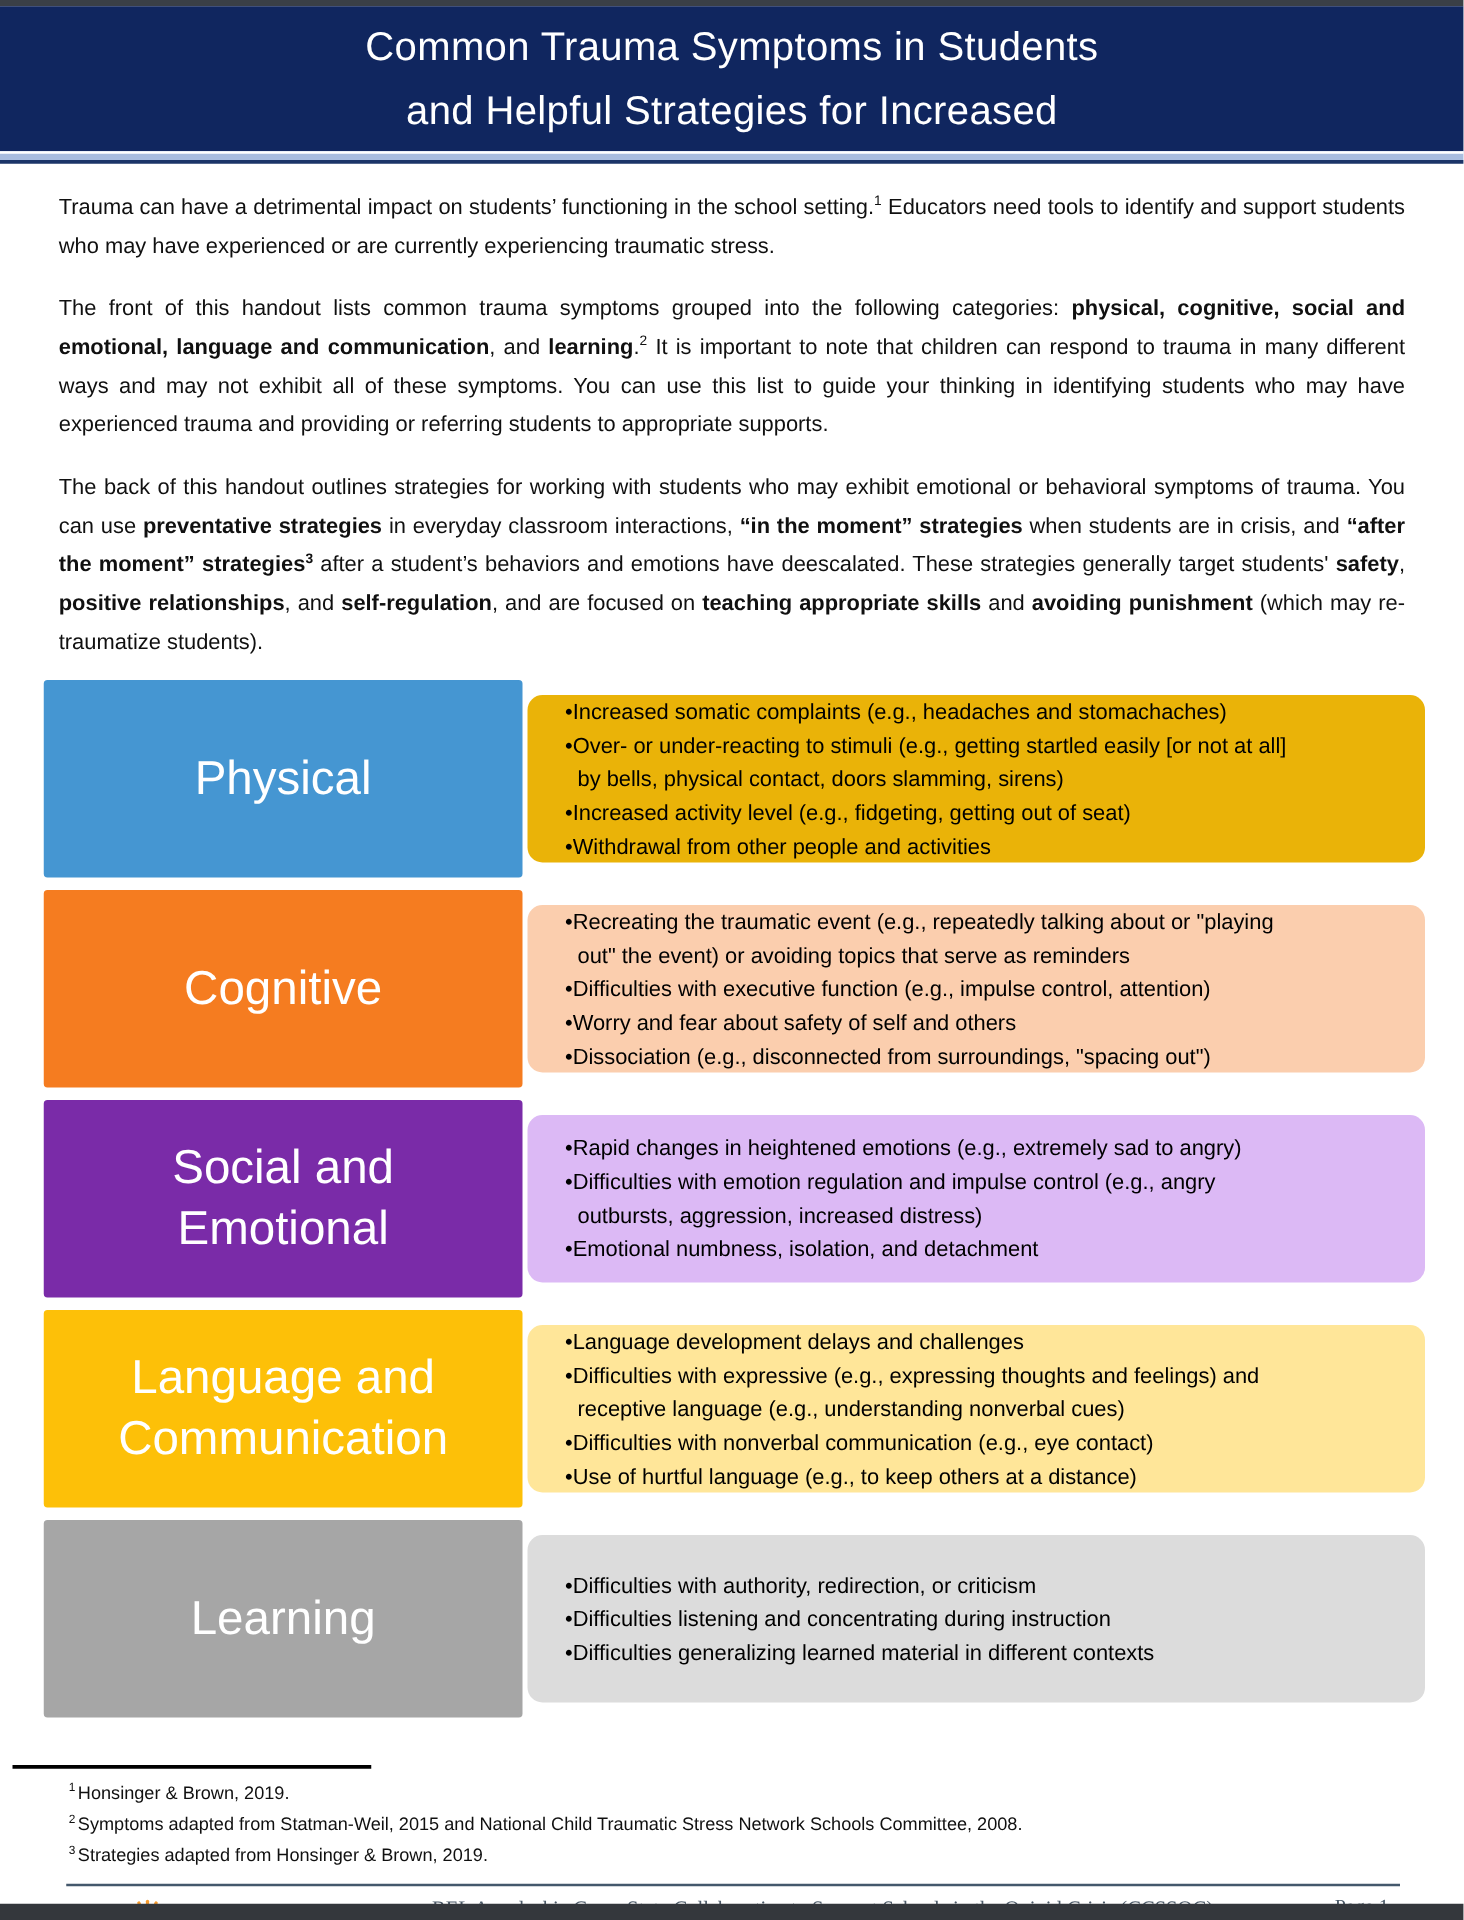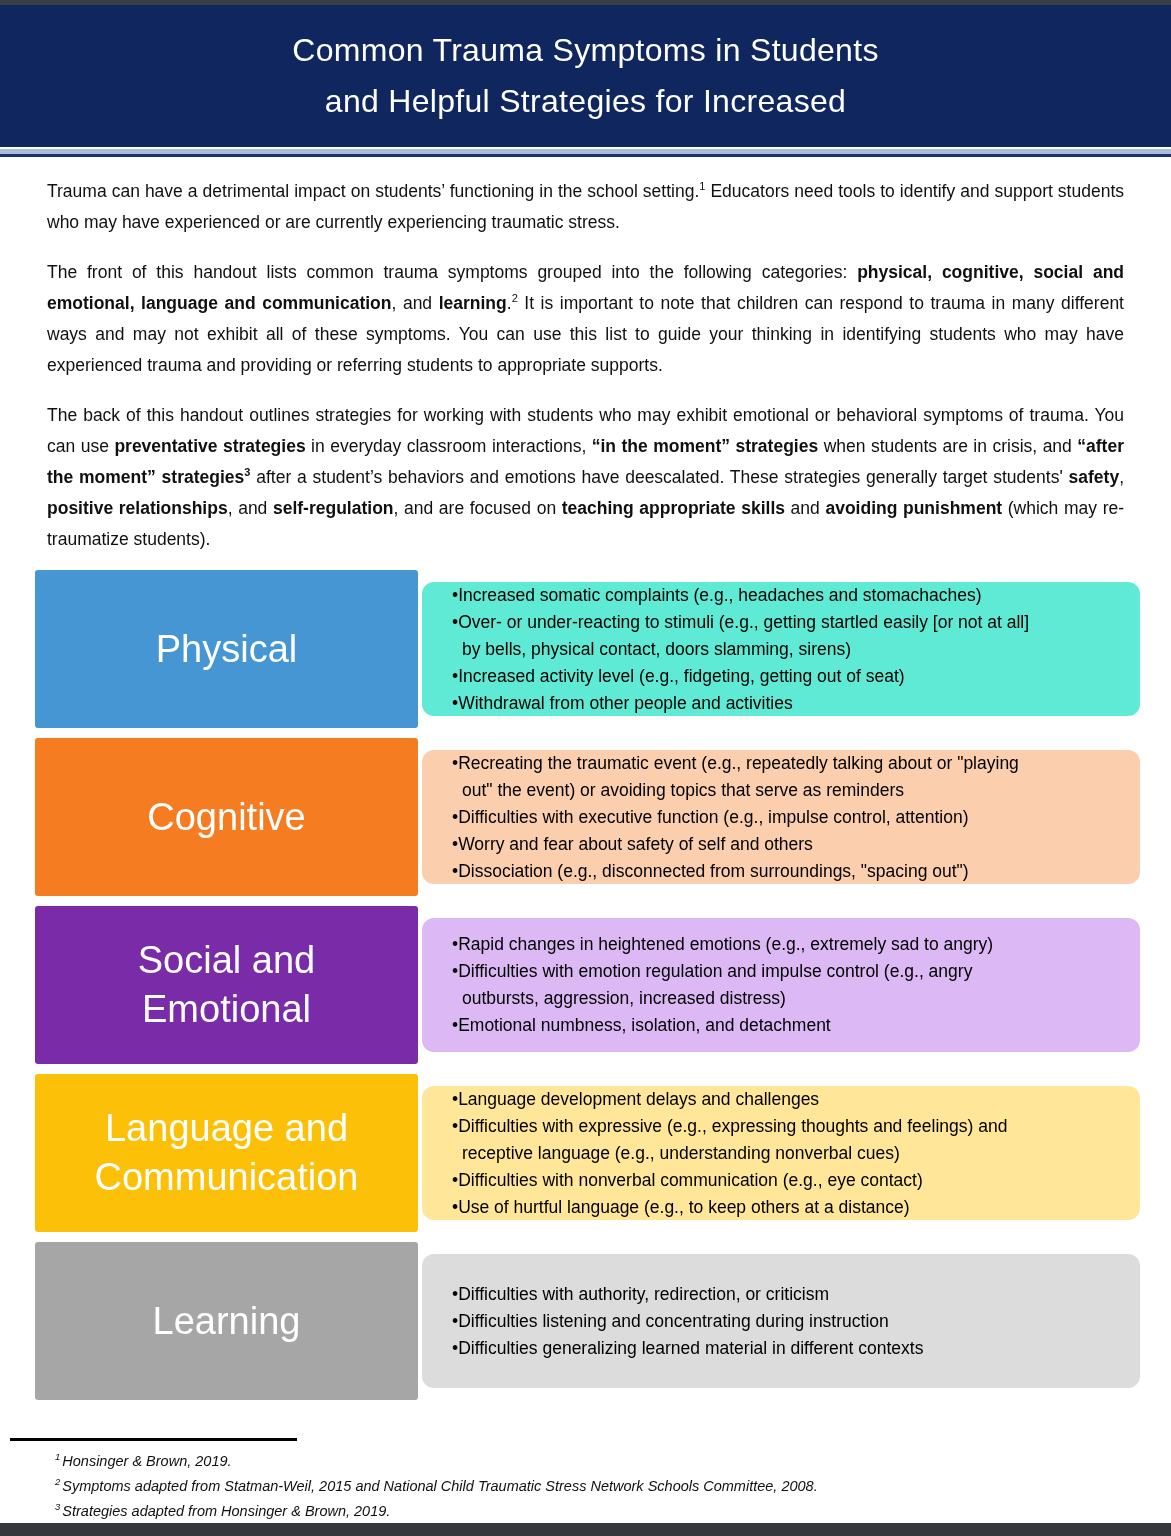--- a/index.html
+++ b/index.html
@@ -15,21 +15,21 @@
   }
   .edge-bar-top { height: 5px; background: #3a3f46; }
   .edge-bar-bottom {
     position: absolute; left: 0; right: 0; bottom: 0;
     height: 13px; background: #34373c;
   }
   
   .header {
     background: #10265f;
     color: #ffffff;
-    height: 142px;
+    height: 116px;
     display: flex; flex-direction: column; justify-content: center;
     text-align: center;
     gap: 14px;
   }
   .header .title-line {
     font-size: 32px;
     font-weight: 500;
     letter-spacing: 0.3px;
   }
   .header-stripe-light { height: 7px; background: #a9bddf; border-top: 2px solid #ffffff; }
@@ -85,21 +85,20 @@
   .footnote-rule {
     margin: 38px 0 8px 10px;
     width: 287px;
     border-top: 3px solid #000000;
   }
   .footnotes { padding-left: 55px; }
   .footnote {
     font-size: 14.5px;
     line-height: 25px;
     color: #101010;
-    font-style: italic;
   }
   .footnote sup { font-size: 9.5px; line-height: 0; vertical-align: super; margin-right: 2px; }
   
   .footer-rule {
     margin: 9px 51px 0 53px;
     border-top: 2px solid #44586c;
   }
   .footer {
     display: flex;
     align-items: flex-start;
@@ -140,21 +139,21 @@
 
   <div class="content">
       <p class="para"><span>Trauma can have a detrimental impact on students’ functioning in the school setting.</span><sup>1</sup><span> Educators need tools to identify and support students who may have experienced or are currently experiencing traumatic stress.</span></p>
       <p class="para"><span>The front of this handout lists common trauma symptoms grouped into the following categories: </span><span class="b">physical, cognitive, social and emotional, language and communication</span><span>, and </span><span class="b">learning</span><span>.</span><sup>2</sup><span> It is important to note that children can respond to trauma in many different ways and may not exhibit all of these symptoms. You can use this list to guide your thinking in identifying students who may have experienced trauma and providing or referring students to appropriate supports.</span></p>
       <p class="para"><span>The back of this handout outlines strategies for working with students who may exhibit emotional or behavioral symptoms of trauma. You can use </span><span class="b">preventative strategies</span><span> in everyday classroom interactions, </span><span class="b">“in the moment” strategies</span><span> when students are in crisis, and </span><span class="b">“after the moment” strategies</span><sup class="b">3</sup><span> after a student’s behaviors and emotions have deescalated. These strategies generally target students' </span><span class="b">safety</span><span>, </span><span class="b">positive relationships</span><span>, and </span><span class="b">self-regulation</span><span>, and are focused on </span><span class="b">teaching appropriate skills</span><span> and </span><span class="b">avoiding punishment</span><span> (which may re-traumatize students).</span></p>
     </div>
 
   <div class="categories">
       <div class="category-row">
         <div class="cat-label" style="background: rgb(69, 150, 210);">Physical</div>
-        <div class="cat-box" style="background: #5eead4;">
+        <div class="cat-box" style="background: #eab308;">
           <ul>
             <li>Increased somatic complaints (e.g., headaches and stomachaches)</li>
             <li>Over- or under-reacting to stimuli (e.g., getting startled easily [or not at all] by bells, physical contact, doors slamming, sirens)</li>
             <li>Increased activity level (e.g., fidgeting, getting out of seat)</li>
             <li>Withdrawal from other people and activities</li>
           </ul>
         </div>
       </div>
       <div class="category-row">
         <div class="cat-label" style="background: rgb(245, 124, 32);">Cognitive</div>

